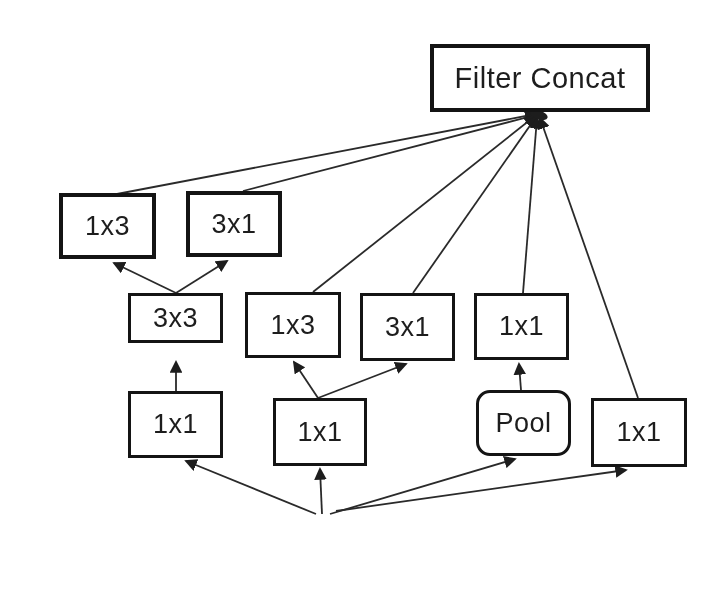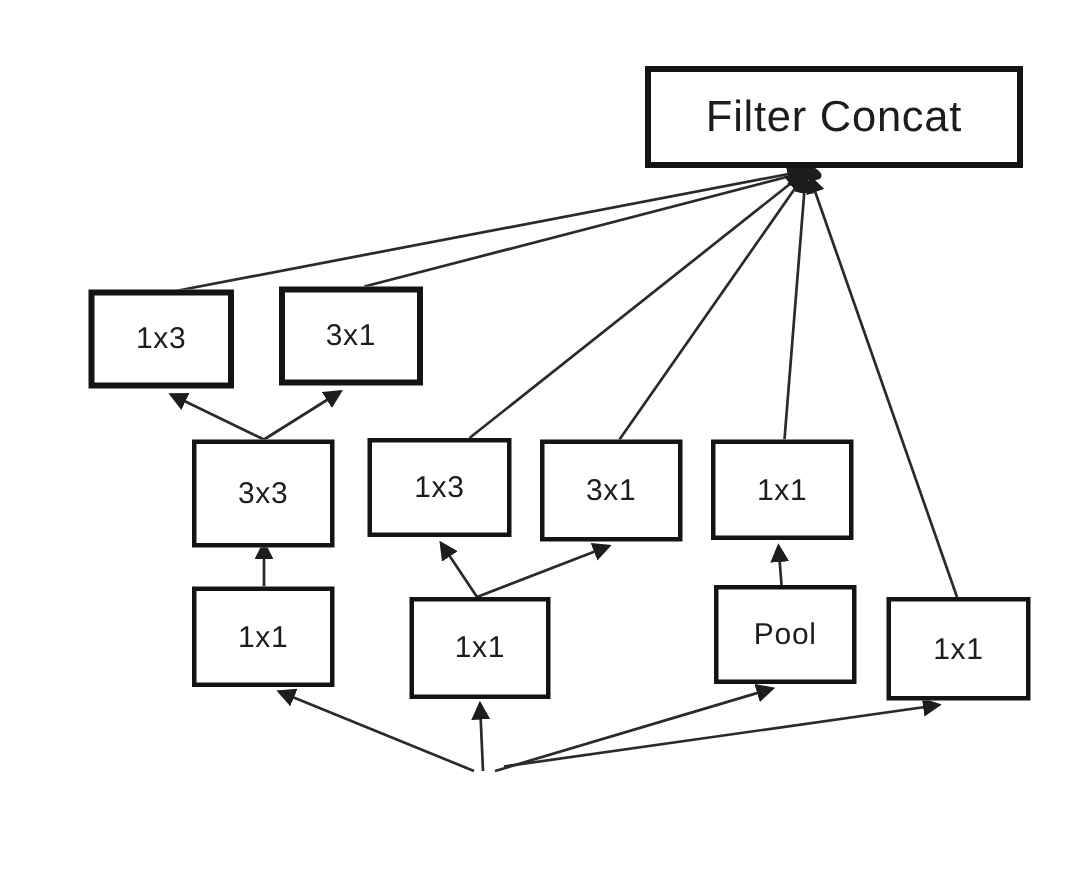--- a/index.html
+++ b/index.html
@@ -24,39 +24,39 @@
   }
   .node {
     position: absolute;
     box-sizing: border-box;
     background: #ffffff;
     border: 3px solid #141414;
     display: flex;
     align-items: center;
     justify-content: center;
     color: #1d1d1d;
-    font-size: 20px;
+    font-size: 27px;
     line-height: 1;
     letter-spacing: 0.5px;
   }
   .node.concat {
     border-width: 4px;
     font-size: 29px;
   }
   
-  #n-filter-concat { left: 430px; top: 44px;  width: 252px; height: 68px; }
+  #n-filter-concat { left: 430px; top: 44px;  width: 220px; height: 68px; }
   #n-b1-1x3       { left: 59px;  top: 193px; width: 97px;  height: 66px; border-width: 4px; }
   #n-b1-3x1       { left: 186px; top: 191px; width: 96px;  height: 66px; border-width: 4px; }
-  #n-b1-3x3       { left: 128px; top: 293px; width: 95px;  height: 72px; }
+  #n-b1-3x3       { left: 128px; top: 293px; width: 95px;  height: 50px; }
   #n-b2-1x3       { left: 245px; top: 292px; width: 96px;  height: 66px; }
   #n-b2-3x1       { left: 360px; top: 293px; width: 95px;  height: 68px; }
   #n-b3-1x1       { left: 474px; top: 293px; width: 95px;  height: 67px; }
   #n-b1-1x1       { left: 128px; top: 391px; width: 95px;  height: 67px; }
   #n-b2-1x1       { left: 273px; top: 398px; width: 94px;  height: 68px; }
-  #n-pool         { left: 476px; top: 390px; width: 95px;  height: 66px; }
+  #n-pool         { left: 476px; top: 390px; width: 95px;  height: 66px; border-radius: 14px; }
   #n-b4-1x1       { left: 591px; top: 398px; width: 96px;  height: 69px; }
   #n-base         { left: 272px; top: 514px; width: 96px;  height: 67px; }
 </style>
 </head>
 <body>
 
 <div class="stage">
 
   <svg class="edges-layer" viewBox="0 0 726 594" xmlns="http://www.w3.org/2000/svg">
     <defs>

